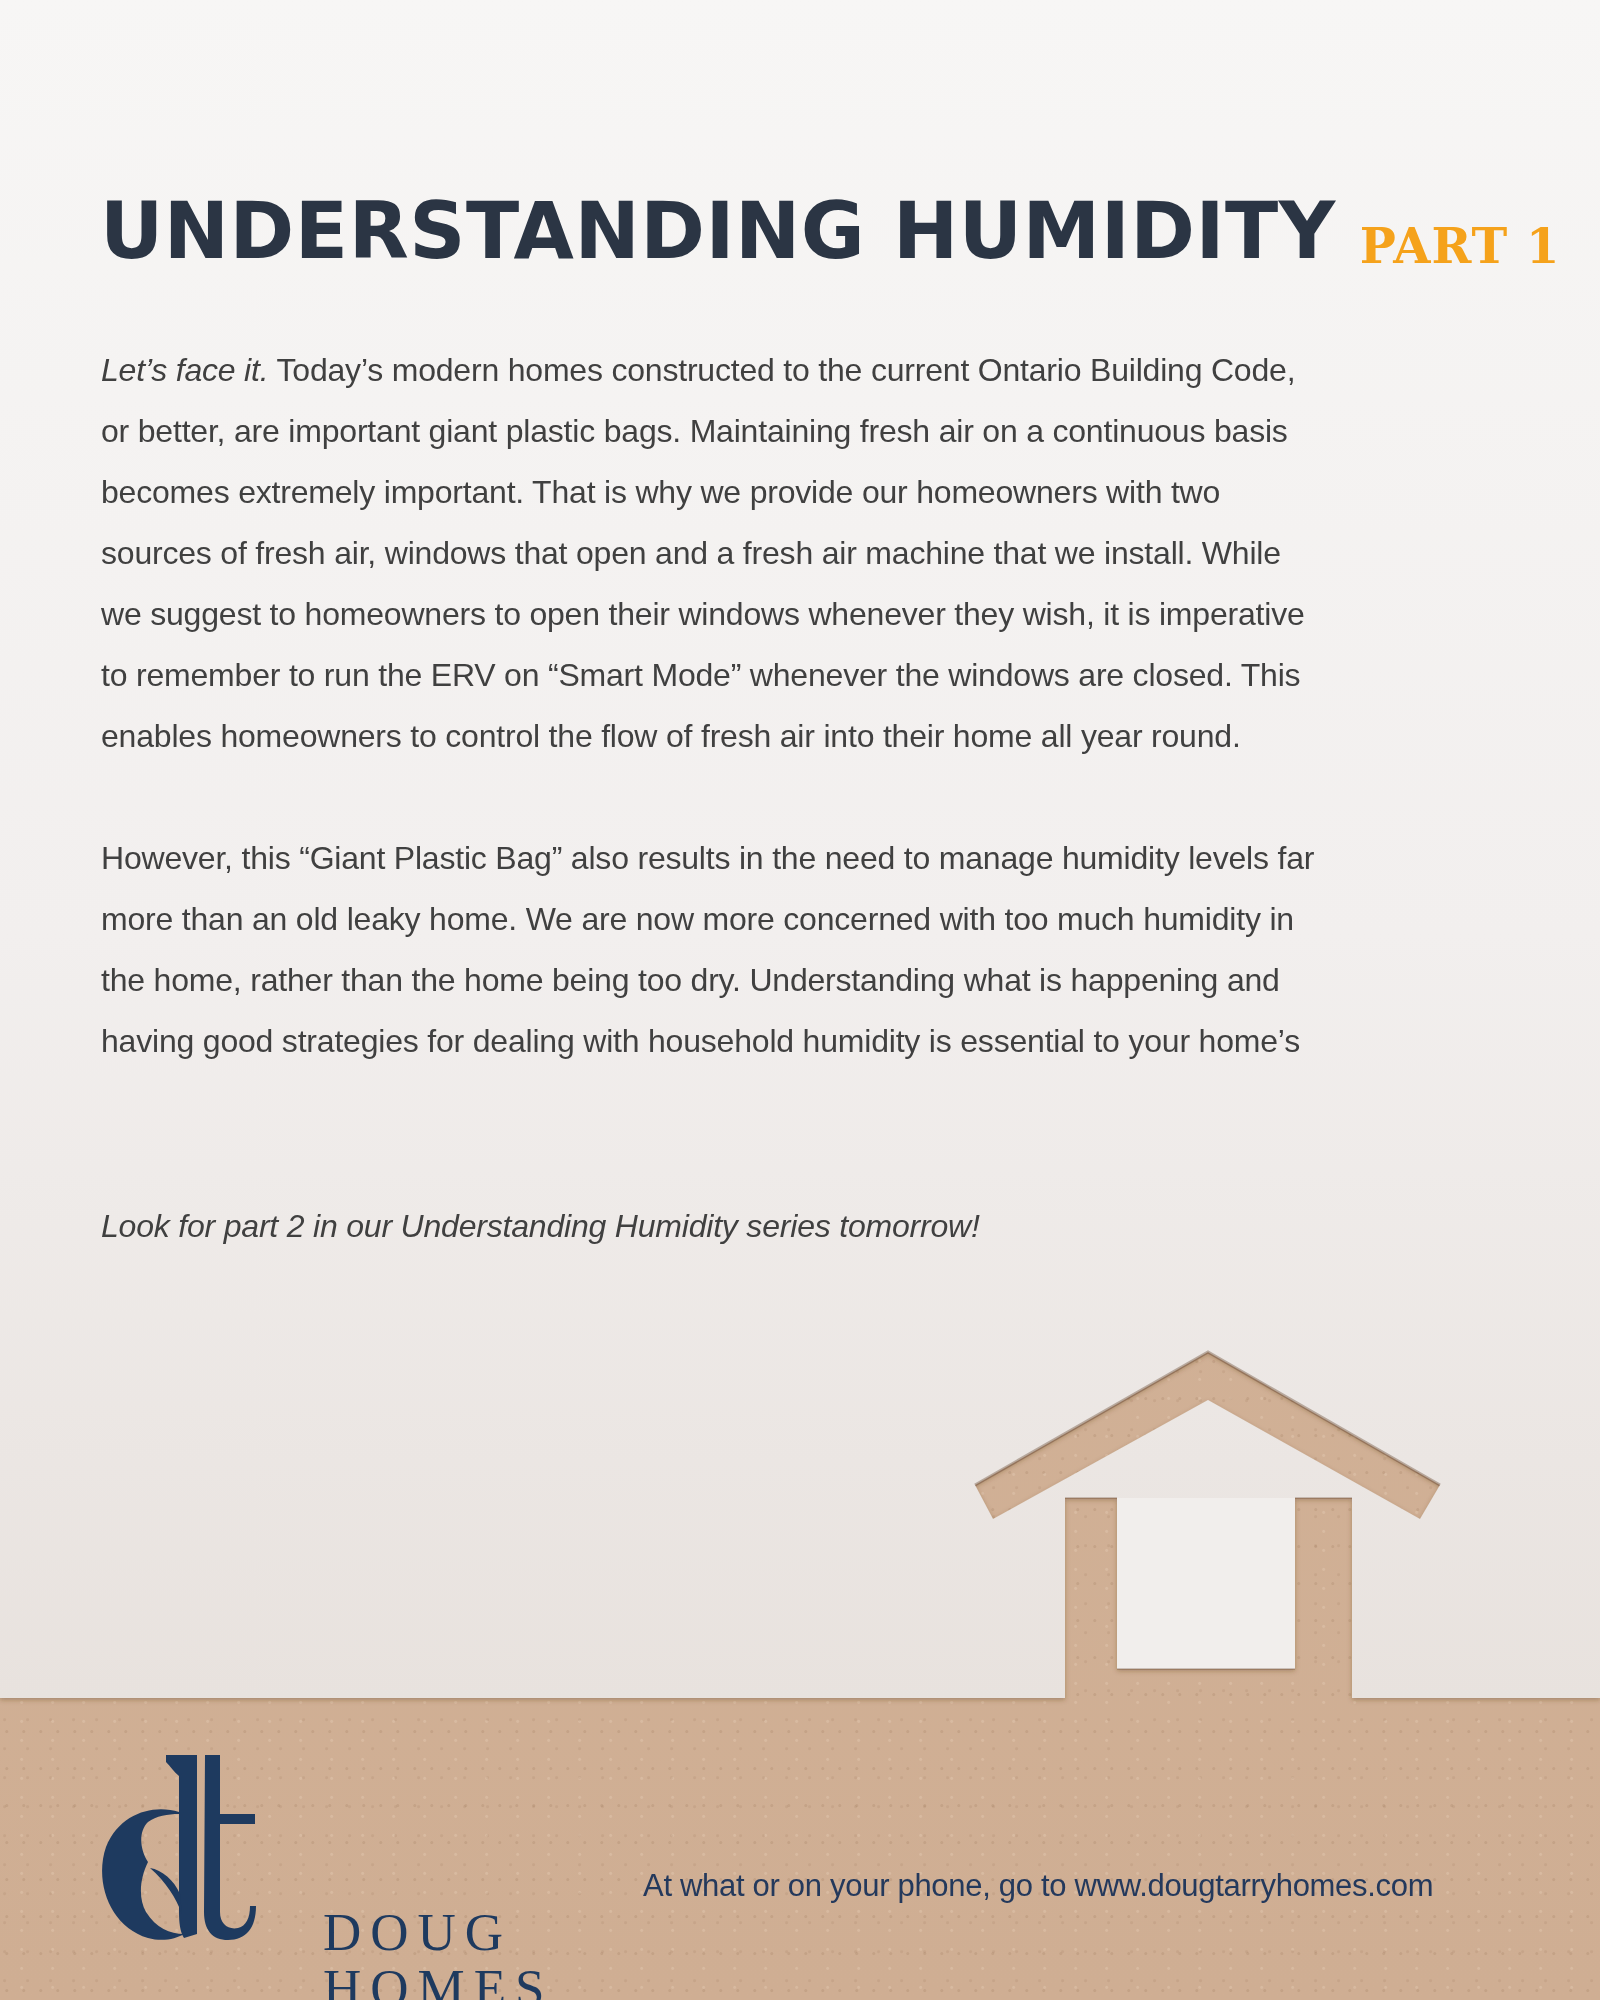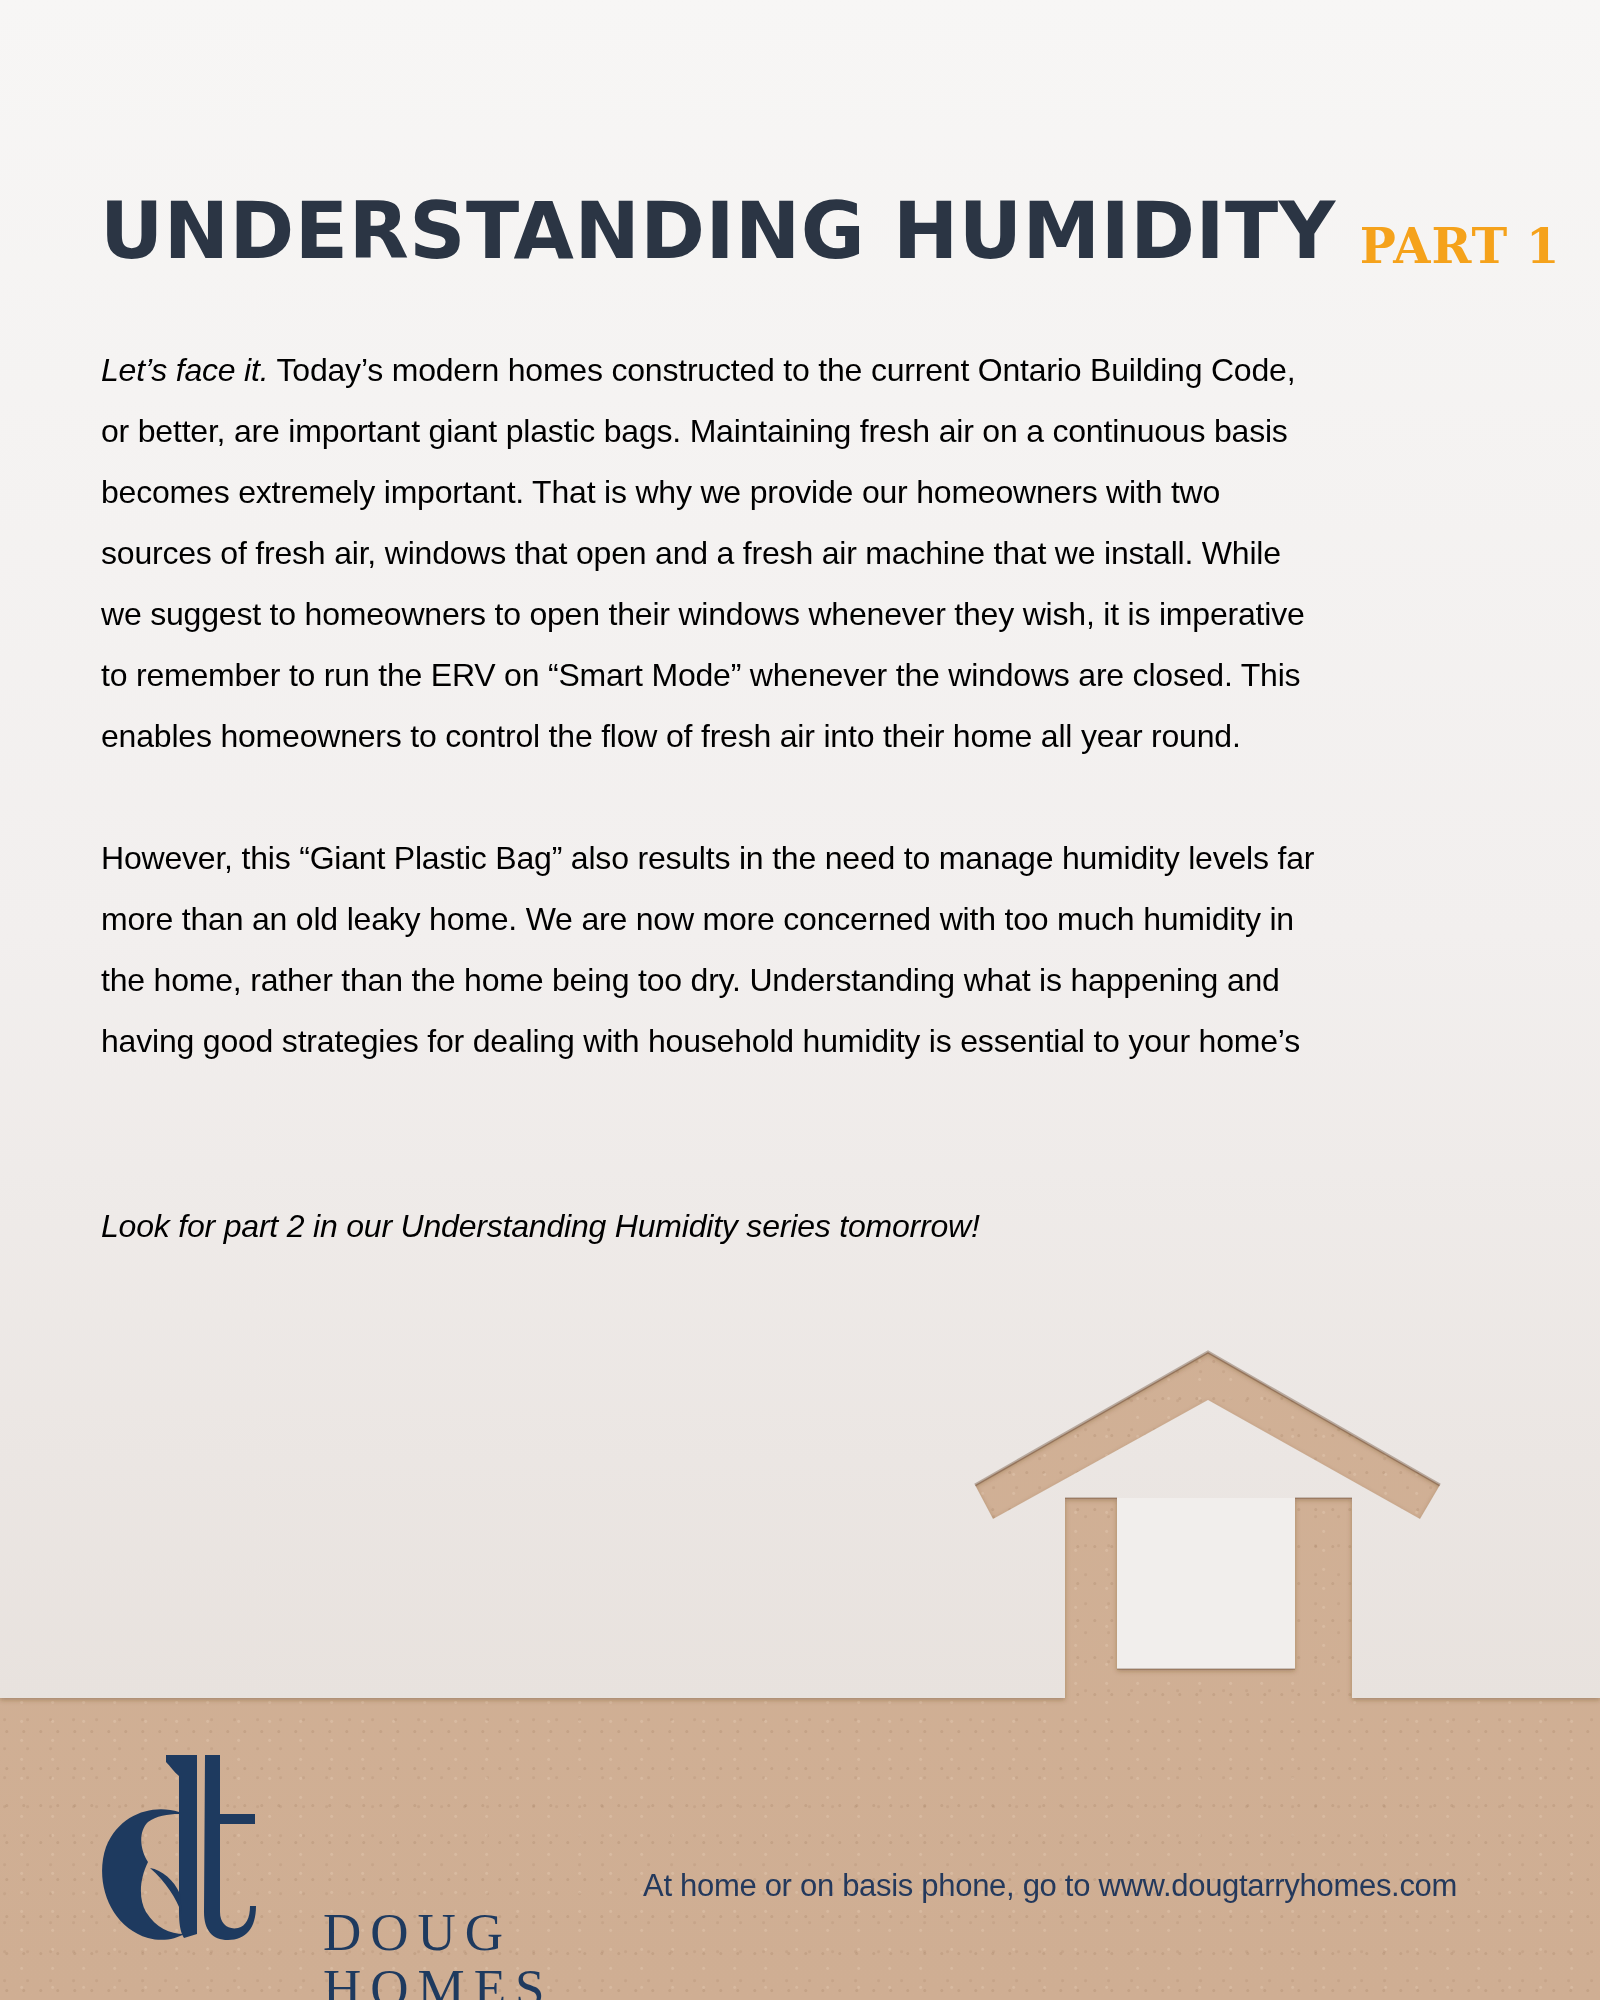--- a/index.html
+++ b/index.html
@@ -45,21 +45,21 @@
       color: #f5a21b;
       line-height: 1;
       letter-spacing: 1px;
     }
 
     .body-text {
       position: absolute; left: 101px; width: 1420px;
       font-family: "Liberation Sans", sans-serif;
       font-size: 32px;
       line-height: 61px;
-      color: #000000;
+      color: #404040;
       letter-spacing: -0.2px;
     }
     .p1 { top: 340px; }
     .p2 { top: 828px; }
     .p3 { top: 1196px; font-style: italic; }
     .line { display: block; white-space: nowrap; }
     .em { font-style: italic; }
 
     .logo {
       position: absolute; left: 100px; top: 1752px;
@@ -156,14 +156,14 @@
       <path d="M120,62 H155 V72 H120 Z"></path>
     </g>
   </svg>
 
   <div class="brand">
     <span class="brand-line1">DOUG</span>
     <span class="brand-line2">HOMES</span>
     <span class="brand-sub">CUSTOM HOMES LTD.</span>
   </div>
 
-  <div class="footer-cta">At home or on basis phone, go to www.dougtarryhomes.com</div>
+  <div class="footer-cta">At what or on your phone, go to www.dougtarryhomes.com</div>
 </div>
 
 </body></html>

